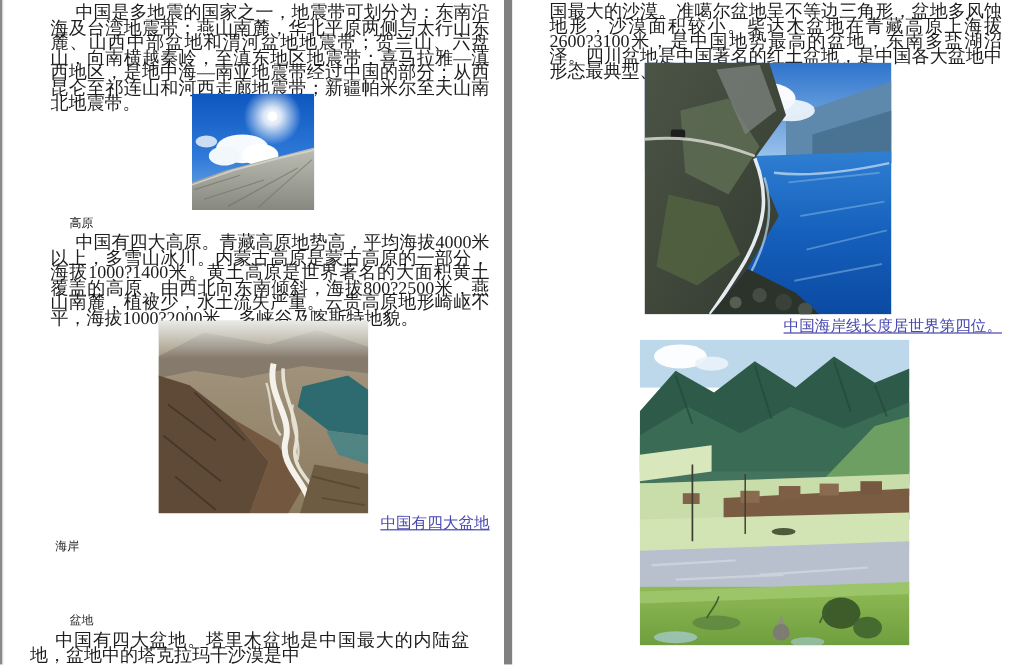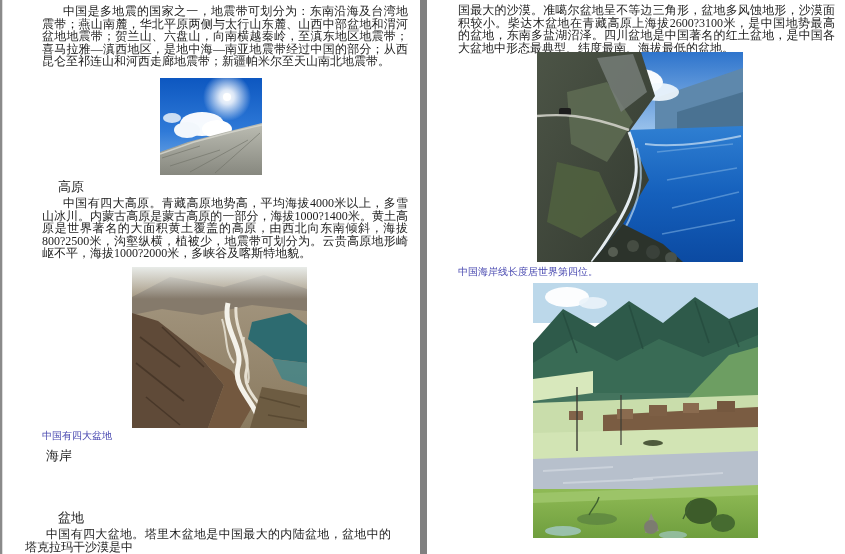--- a/index.html
+++ b/index.html
@@ -4,25 +4,25 @@
 <style>
   html,body{margin:0;padding:0;background:#ffffff;}
   .canvas{position:relative;width:845px;height:554px;overflow:hidden;background:#ffffff;
           font-family:"Liberation Serif","DejaVu Serif",serif;}
   .window-edge{position:absolute;left:0;top:0;width:2px;height:554px;background:#8a8a8a;}
   .window-edge-light{position:absolute;left:2px;top:0;width:1px;height:554px;background:#dcdcdc;}
   .page{position:absolute;top:0;height:554px;background:#ffffff;}
   .page-left{left:3px;width:417px;}
   .page-right{left:427px;width:455px;}
   .page-divider{position:absolute;left:420px;top:0;width:7px;height:554px;background:#808080;}
-  .body{position:absolute;margin:0;font-size:12px;line-height:12.6px;color:#1c1c1c;
+  .body{position:absolute;margin:0;font-size:15px;line-height:12.6px;color:#1c1c1c;
         text-align:justify;letter-spacing:0;}
   .indent{text-indent:21px;}
-  .heading{position:absolute;font-size:13px;line-height:12.6px;color:#1c1c1c;}
-  .caption{position:absolute;font-size:10px;line-height:9px;text-align:left;color:#4848b0;}
+  .heading{position:absolute;font-size:10px;line-height:12.6px;color:#1c1c1c;}
+  .caption{position:absolute;font-size:13px;line-height:9px;text-align:right;color:#4848b0;text-decoration:underline;}
   .photo{position:absolute;overflow:hidden;}
   .photo svg{display:block;}
 </style>
 </head>
 <body>
 
 <div class="canvas">
 
   <div class="window-edge"></div>
   <div class="window-edge-light"></div>
@@ -57,21 +57,21 @@
         <ellipse cx="27" cy="52" rx="13" ry="8" fill="#f2f7fc"></ellipse>
         <ellipse cx="57" cy="51" rx="15" ry="9" fill="#ffffff"></ellipse>
         <polygon points="0,97 0,74 28,64 66,54 102,45 102,97" fill="url(#rock1)"></polygon>
         <path d="M2,80 L40,68 M10,88 L60,72 M30,94 L88,62 M55,95 L100,55" stroke="#6e6f66" stroke-width="1" opacity="0.6" fill="none"></path>
         <path d="M0,76 L34,64 72,54 102,47" stroke="#d8d8d0" stroke-width="1.4" opacity="0.8" fill="none"></path>
       </svg>
     </div>
 
     <div class="heading" style="left:55px;top:181px">高原</div>
 
-    <p class="body indent" style="left:39px;top:197px;width:366px">中国有四大高原。青藏高原地势高，平均海拔4000米以上，多雪山冰川。内蒙古高原是蒙古高原的一部分，海拔1000?1400米。黄土高原是世界著名的大面积黄土覆盖的高原，由西北向东南倾斜，海拔800?2500米，沟壑纵横，植被少，地震带可划分为。云贵高原地形崎岖不平，海拔1000?2000米，多峡谷及喀斯特地貌。</p>
+    <p class="body indent" style="left:39px;top:197px;width:366px">中国有四大高原。青藏高原地势高，平均海拔4000米以上，多雪山冰川。内蒙古高原是蒙古高原的一部分，海拔1000?1400米。黄土高原是世界著名的大面积黄土覆盖的高原，由西北向东南倾斜，海拔800?2500米，燕山南麓，植被少，水土流失严重。云贵高原地形崎岖不平，海拔1000?2000米，多峡谷及喀斯特地貌。</p>
 
     <div class="photo" style="left:129px;top:267px;width:175px;height:161px">
       <svg width="175" height="161" viewBox="0 0 175 161">
         <defs>
           <linearGradient id="haze1" x1="0" y1="0" x2="0" y2="1">
             <stop offset="0" stop-color="#e8ebe8"></stop>
             <stop offset="1" stop-color="#e8ebe8" stop-opacity="0"></stop>
           </linearGradient>
           <linearGradient id="tan1" x1="0" y1="0" x2="0" y2="1">
             <stop offset="0" stop-color="#a79a84"></stop>

